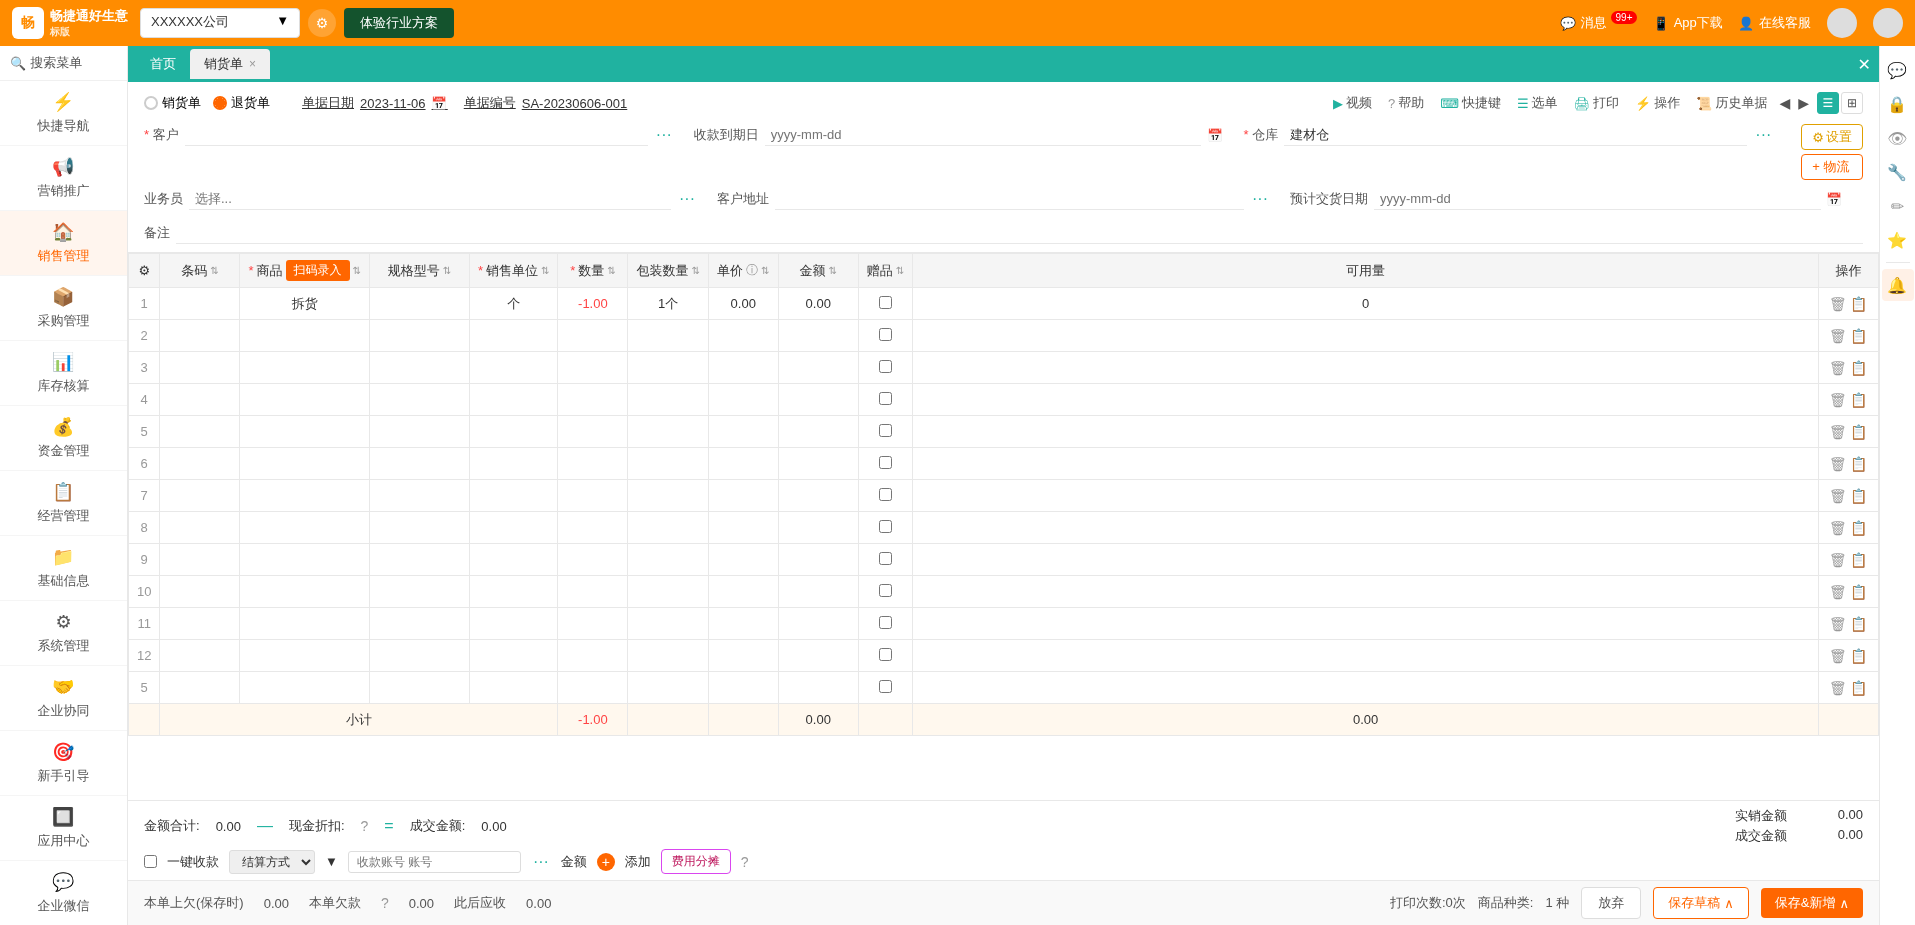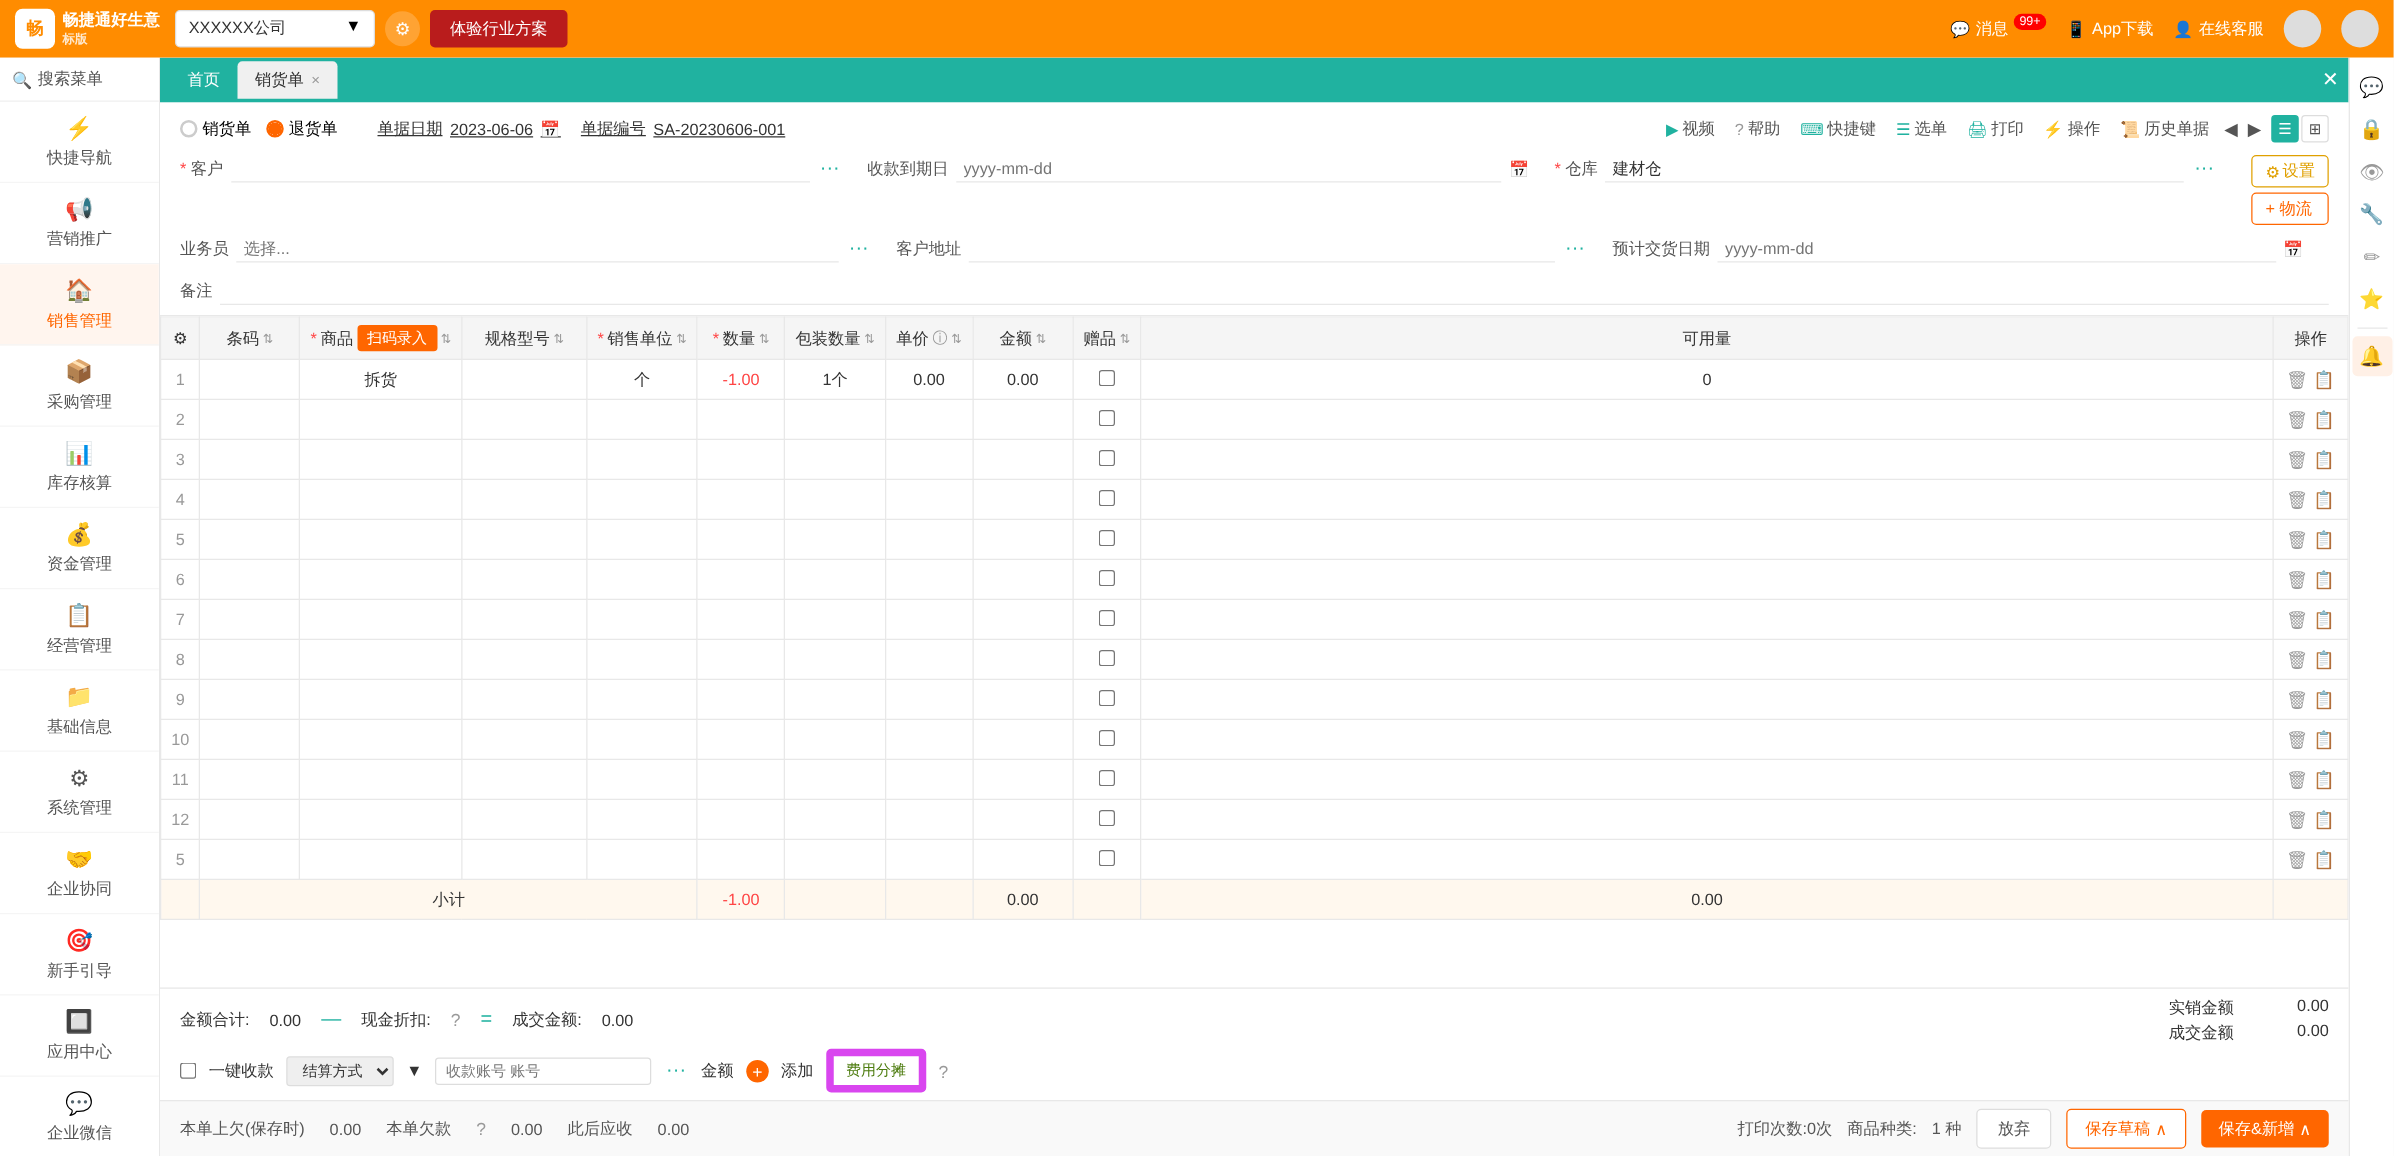--- a/index.html
+++ b/index.html
@@ -48,21 +48,21 @@
     .gear-btn {
       width: 28px; height: 28px;
       border-radius: 50%;
       background: rgba(255,255,255,0.2);
       border: none;
       display: flex; align-items: center; justify-content: center;
       cursor: pointer;
       color: white; font-size: 14px;
     }
     .trial-btn {
-      background: #b91c1c;
+      background: #14532d;
       color: white;
       border: none;
       border-radius: 4px;
       padding: 6px 16px;
       cursor: pointer;
       font-size: 13px;
     }
     .top-right {
       margin-left: auto;
       display: flex;
@@ -415,22 +415,22 @@
       background: #ff6600;
       color: white;
       border: none;
       border-radius: 50%;
       width: 18px; height: 18px;
       cursor: pointer;
       font-size: 14px;
       display: flex; align-items: center; justify-content: center;
     }
     .fytj-btn {
-      border: 6px solid #d946ef;
-      color: #4d7c0f;
+      border: 1px solid #d946ef;
+      color: #be185d;
       background: white;
       border-radius: 4px;
       padding: 3px 10px;
       cursor: pointer;
       font-size: 12px;
     }
 
     
     .footer-stats {
       background: #f9f9f9;
@@ -688,21 +688,21 @@
           </div>
           <div class="radio-item">
             <div class="radio-circle active"></div>
             <span>退货单</span>
           </div>
         </div>
 
         <div class="doc-meta">
           <div class="meta-field">
             <span>单据日期</span>
-            <span class="meta-value">2023-06-06</span>
+            <span class="meta-value">2023-11-06</span>
             <span class="calendar-icon">📅</span>
           </div>
           <div class="meta-field">
             <span>单据编号</span>
             <span class="meta-value">SA-20230606-001</span>
           </div>
         </div>
 
         <div class="toolbar" style="margin-left:auto;">
           <div class="toolbar-btn">

